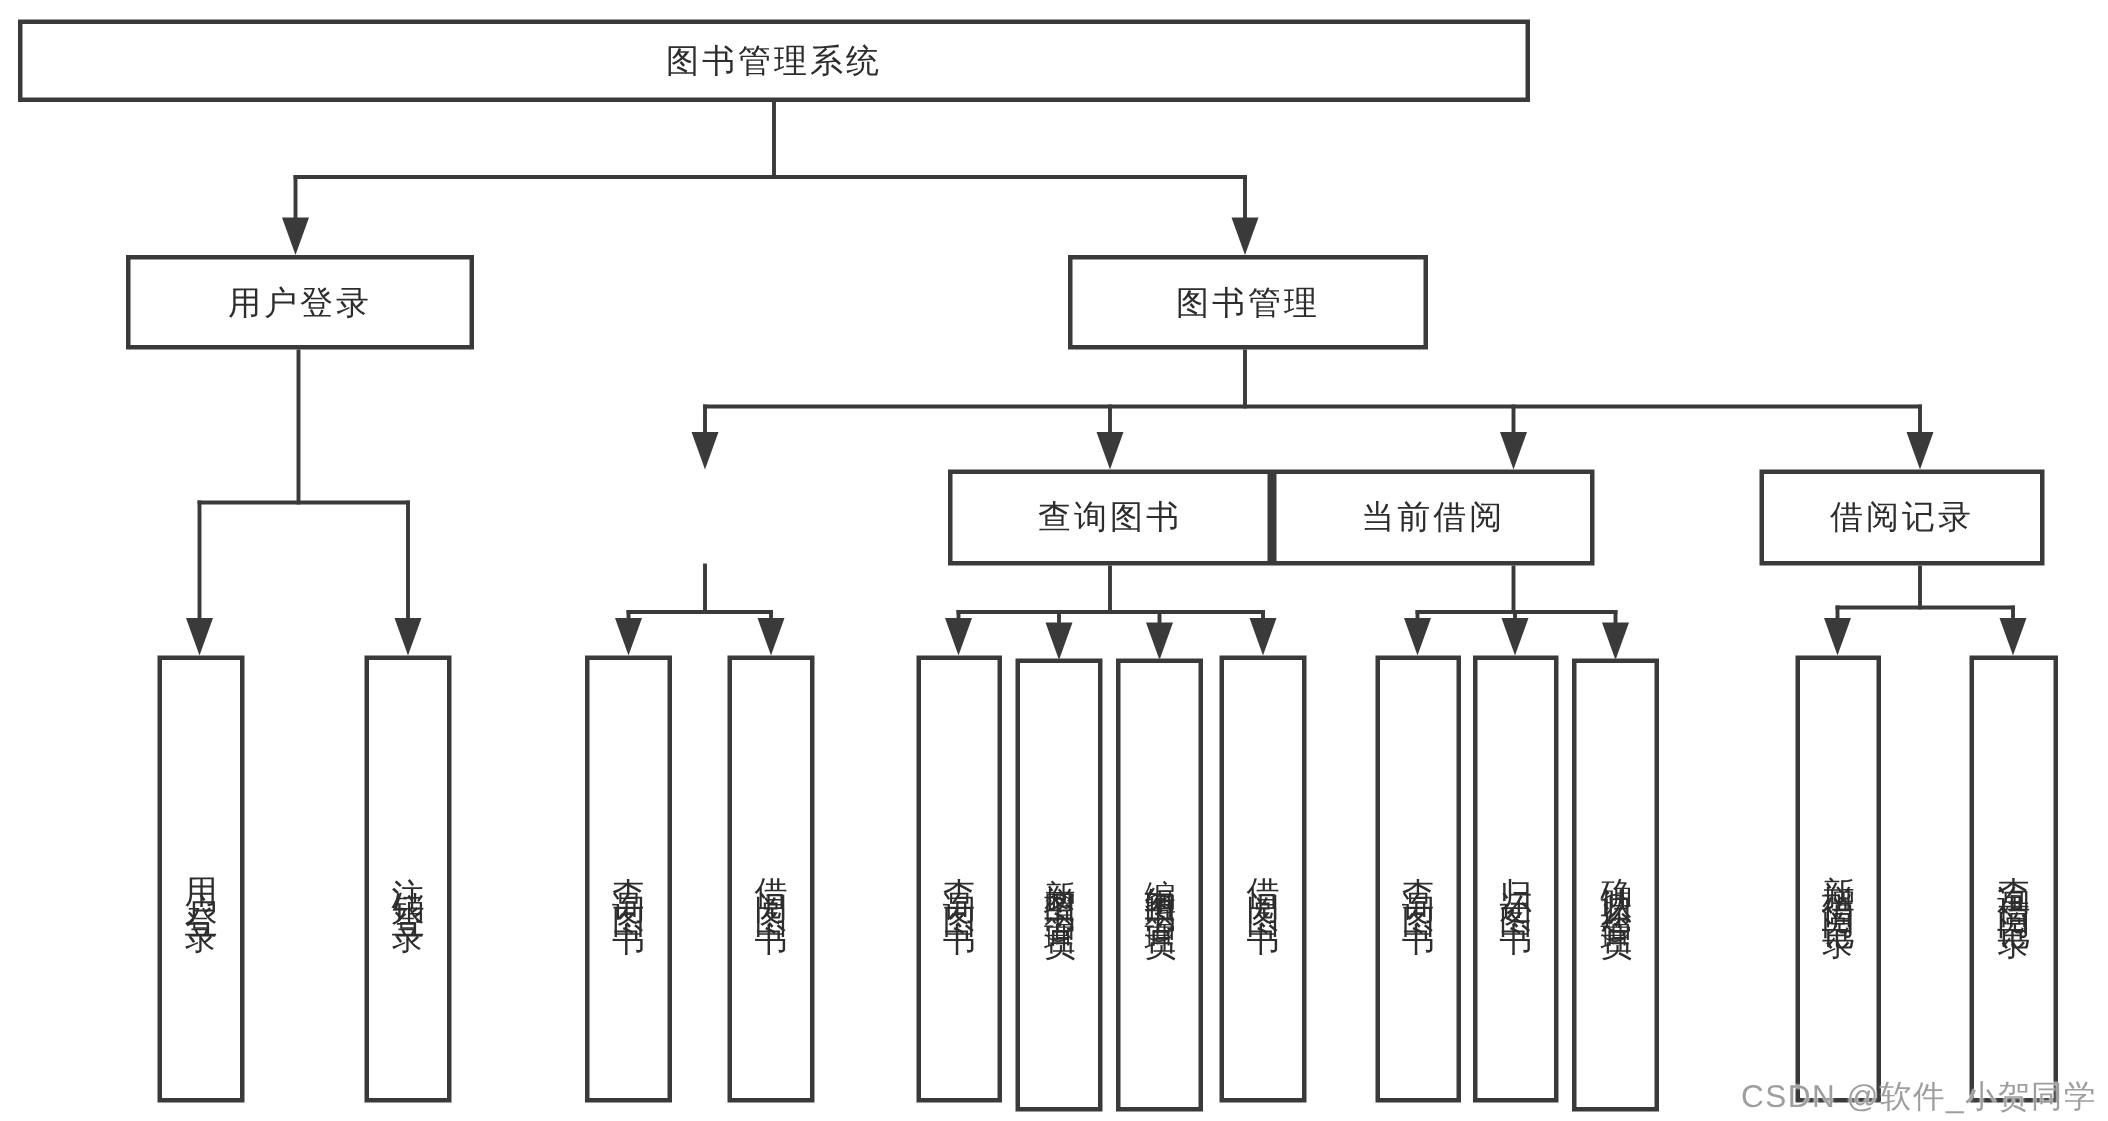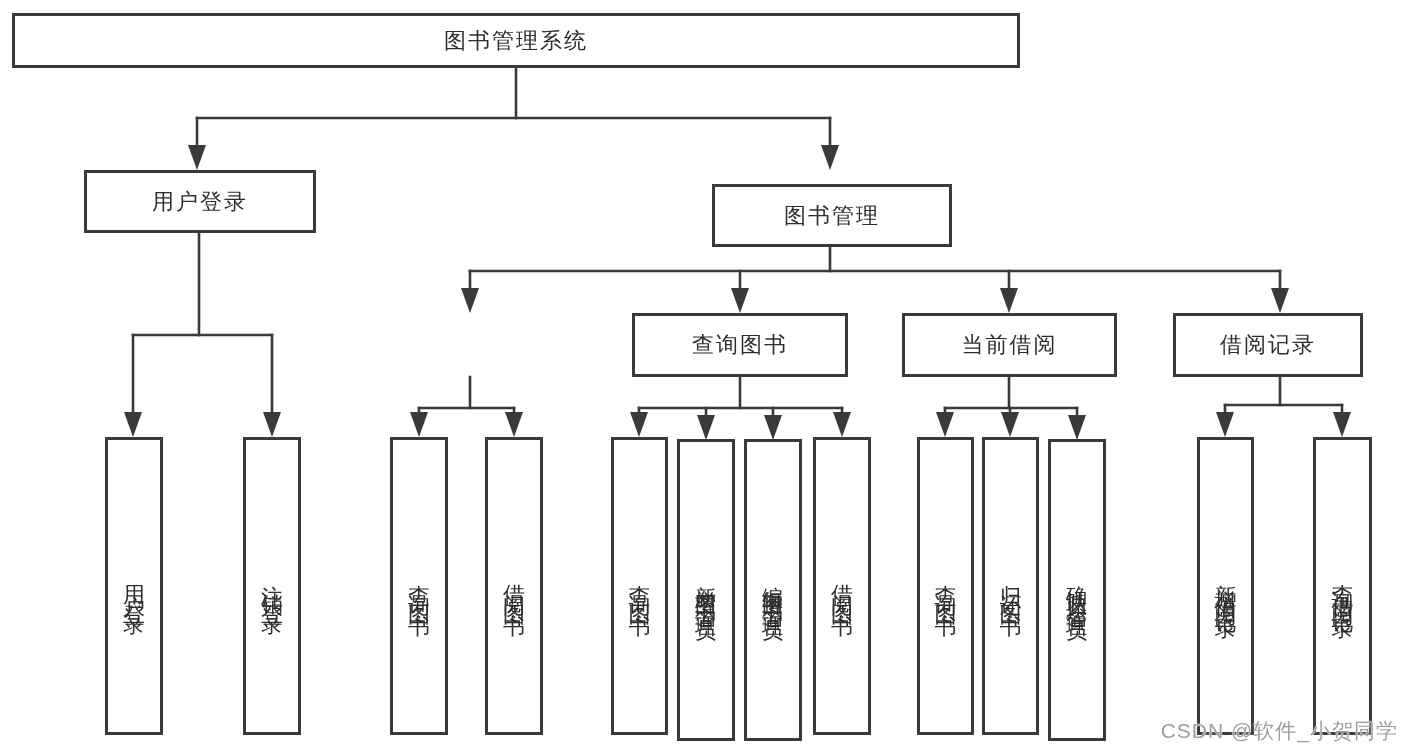--- a/index.html
+++ b/index.html
@@ -89,24 +89,24 @@
       <polygon points="1068,415 1086,415 1077,440"></polygon>
       <path class="c" d="M1225 405 L1225 421"></path>
       <polygon points="1216,412 1234,412 1225,437"></polygon>
       <path class="c" d="M1342 405 L1342 421"></path>
       <polygon points="1333,412 1351,412 1342,437"></polygon>
     </svg>
 
   <div class="node hnode" style="left:12px;top:13px;width:1008px;height:55px;">图书管理系统</div>
 
   <div class="node hnode" style="left:84px;top:170px;width:232px;height:63px;">用户登录</div>
-  <div class="node hnode" style="left:712px;top:184px;width:240px;height:63px;">图书管理</div>
+  <div class="node hnode" style="left:712px;top:170px;width:240px;height:63px;">图书管理</div>
 
   <div class="node hnode" style="left:632px;top:313px;width:216px;height:64px;">查询图书</div>
-  <div class="node hnode" style="left:902px;top:313px;width:215px;height:64px;">当前借阅</div>
+  <div class="node hnode" style="left:848px;top:313px;width:215px;height:64px;">当前借阅</div>
   <div class="node hnode" style="left:1173px;top:313px;width:190px;height:64px;">借阅记录</div>
 
   <div class="node vnode" style="left:105px;top:437px;width:58px;height:298px;">用户登录</div>
   <div class="node vnode" style="left:243px;top:437px;width:58px;height:298px;">注销登录</div>
 
   <div class="node vnode" style="left:390px;top:437px;width:58px;height:298px;">查询图书</div>
   <div class="node vnode" style="left:485px;top:437px;width:58px;height:298px;">借阅图书</div>
 
   <div class="node vnode" style="left:611px;top:437px;width:57px;height:298px;">查询图书</div>
   <div class="node vnode ls5" style="left:677px;top:439px;width:58px;height:302px;">新增图书（管理员）</div>

